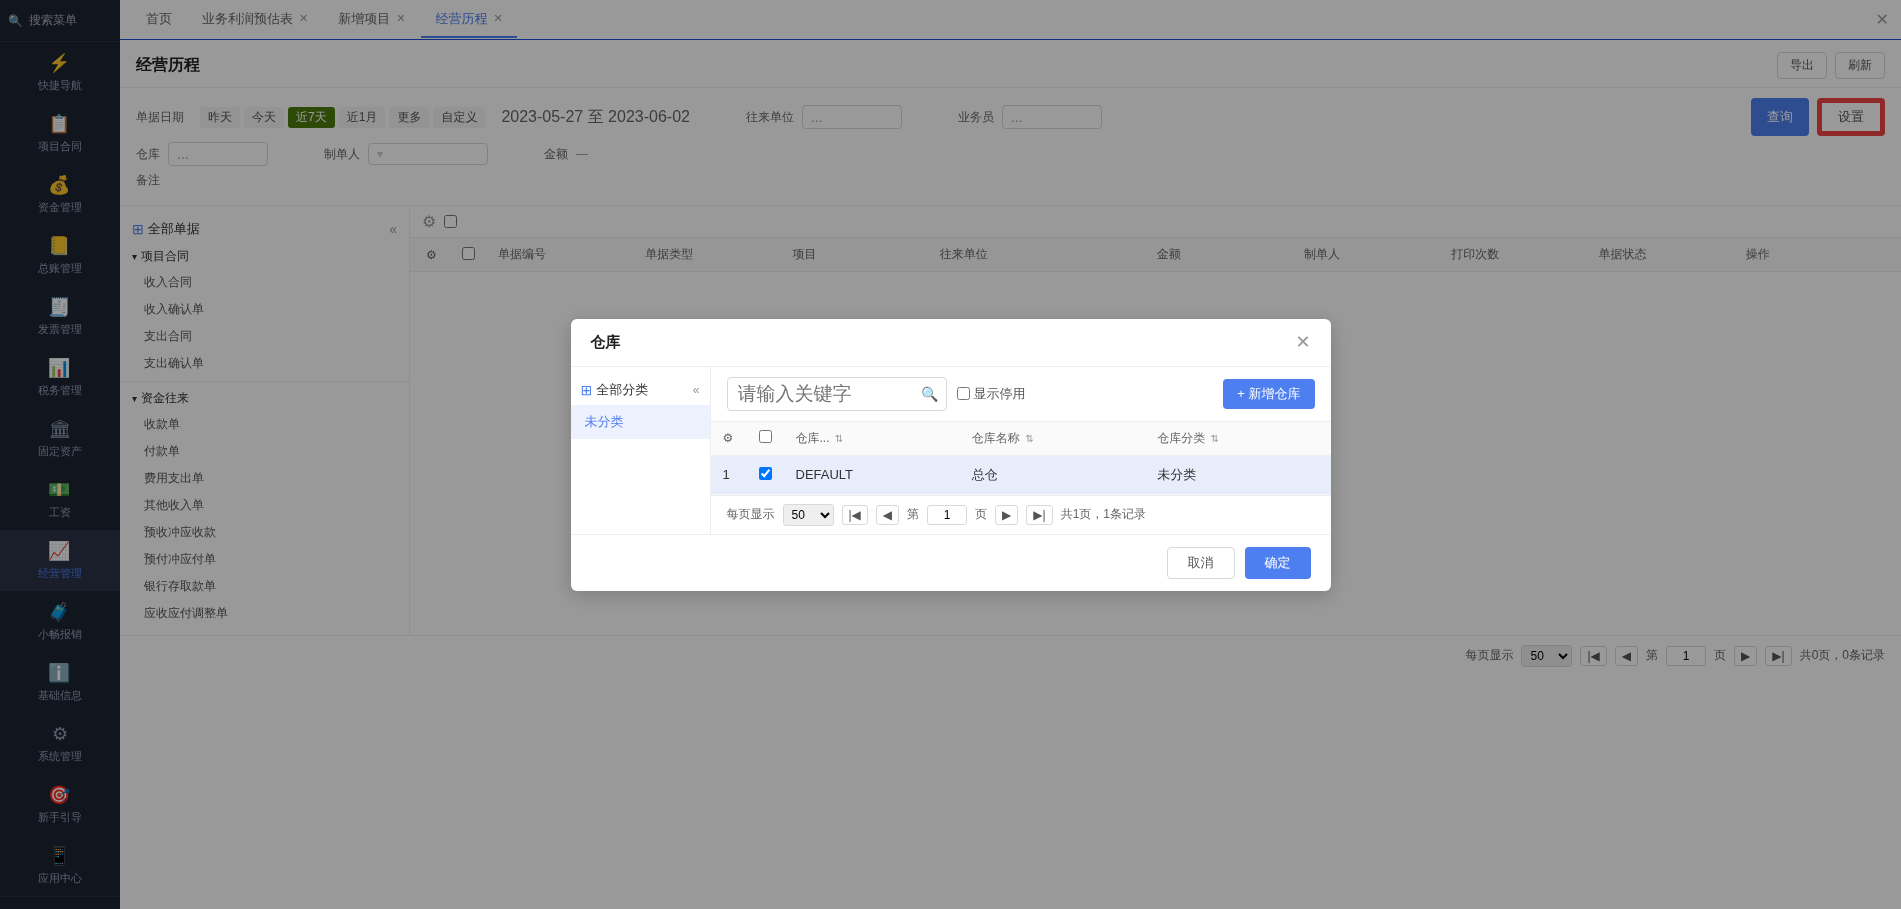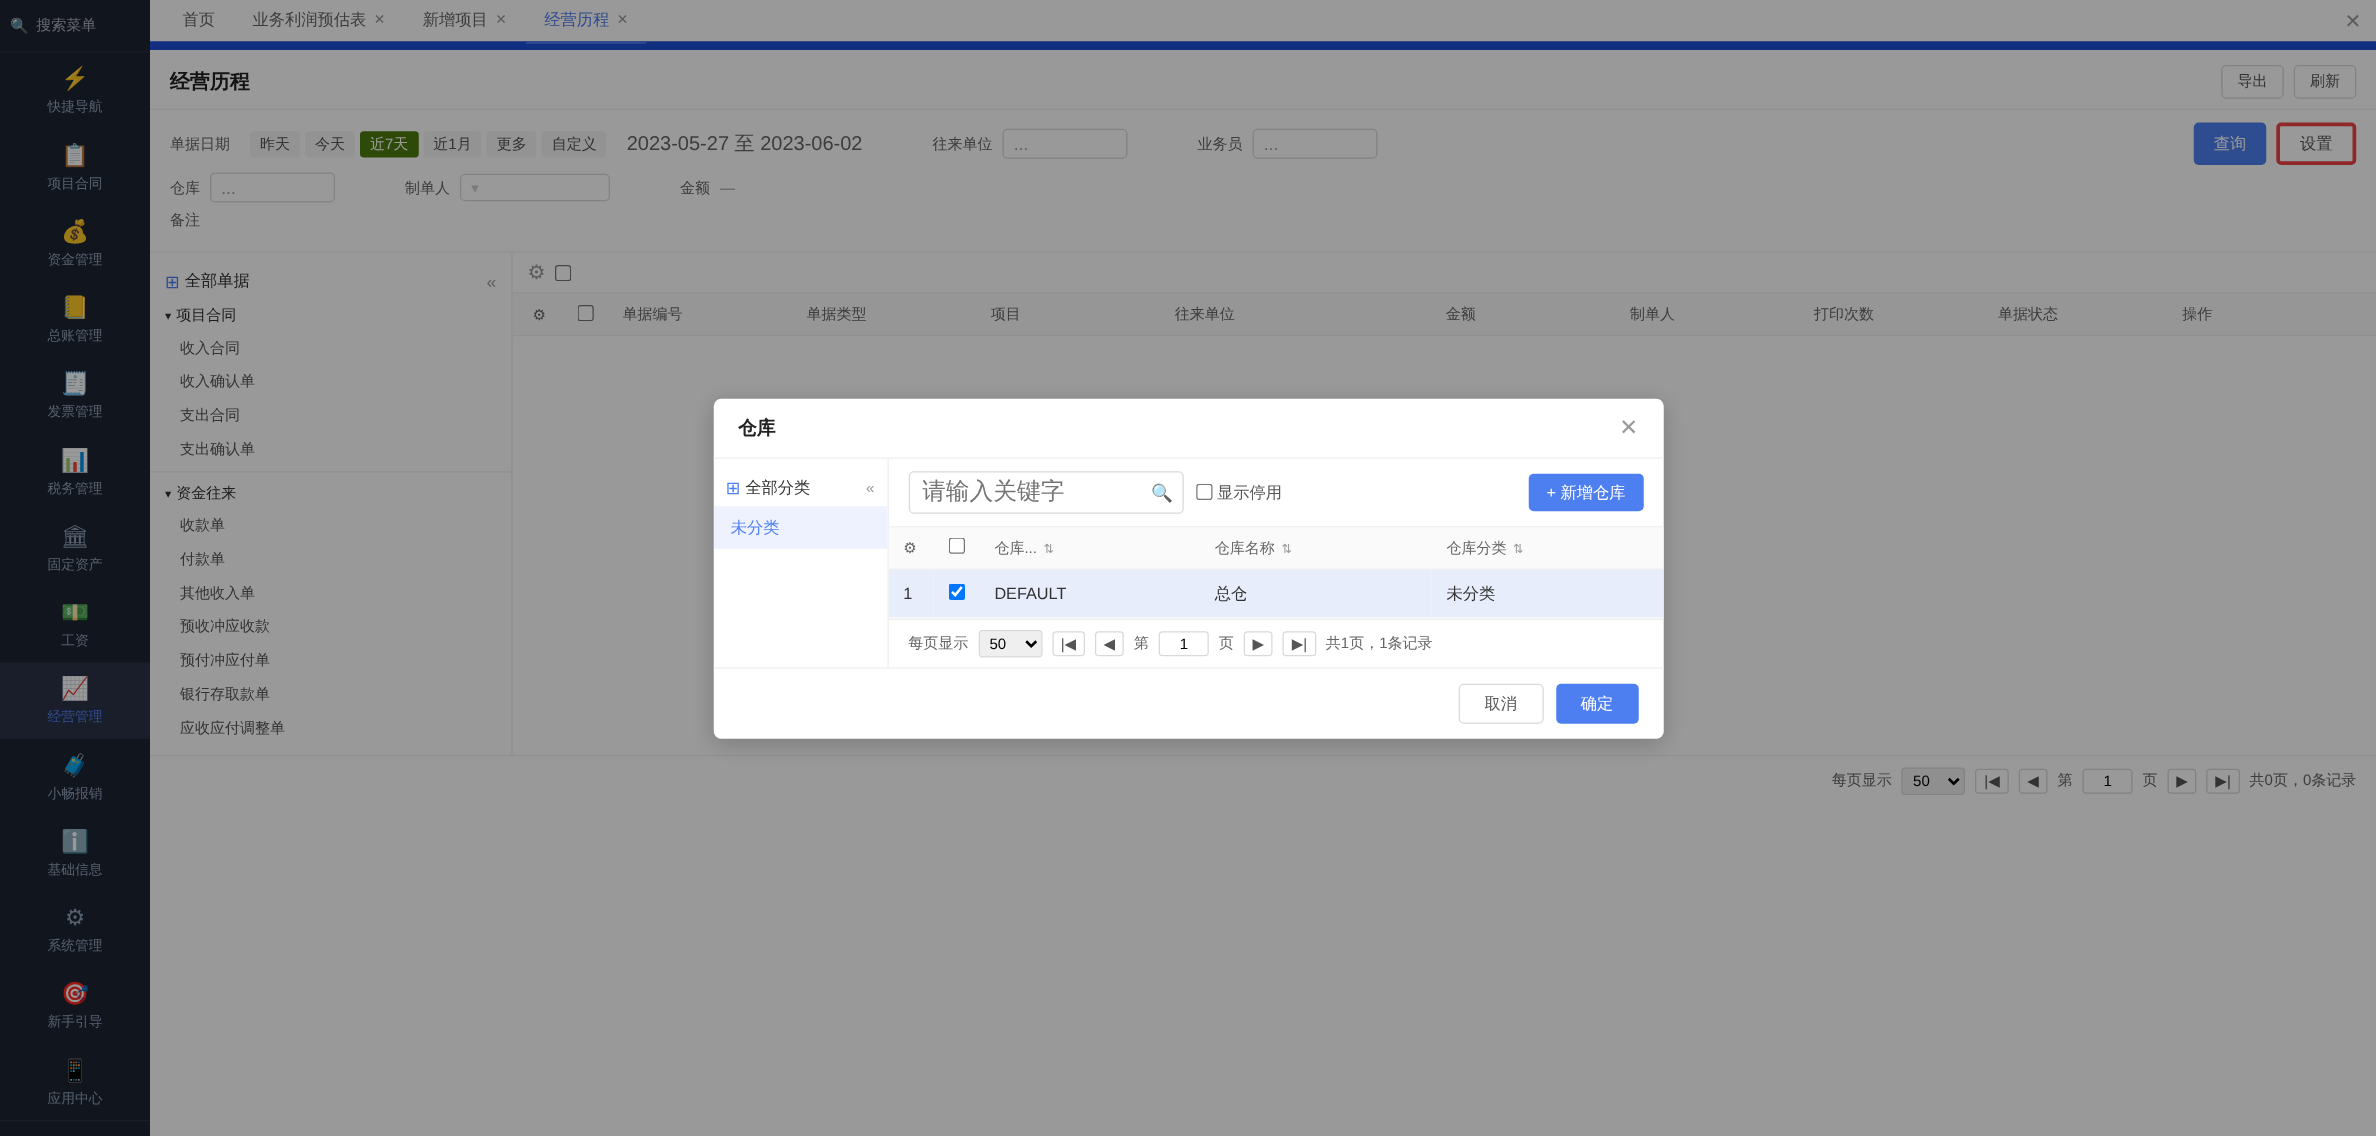--- a/index.html
+++ b/index.html
@@ -14,21 +14,21 @@
     .sidebar-item { width: 100%; display: flex; flex-direction: column; align-items: center; padding: 10px 4px; color: #8fa0b5; font-size: 11px; cursor: pointer; gap: 4px; }
     .sidebar-item.active { background: #2a3347; color: #4e7ff0; }
     .sidebar-item .icon { font-size: 18px; }
     .sidebar-bottom { margin-top: auto; width: 100%; display: flex; flex-direction: column; align-items: center; padding: 8px 0; border-top: 1px solid #2a3347; gap: 4px; }
     .sidebar-bottom-icon { color: #8fa0b5; font-size: 16px; cursor: pointer; padding: 6px; }
 
     
     .main-area { flex: 1; display: flex; flex-direction: column; background: #f0f2f5; overflow: hidden; }
 
     
-    .tab-bar { background: #fff; display: flex; align-items: center; border-bottom: 7px solid #1d4ed8; padding: 0 12px; height: 40px; gap: 2px; }
+    .tab-bar { background: #fff; display: flex; align-items: center; border-bottom: 1px solid #1d4ed8; padding: 0 12px; height: 40px; gap: 2px; }
     .tab { padding: 8px 14px; font-size: 13px; color: #666; cursor: pointer; border-bottom: 2px solid transparent; white-space: nowrap; display: flex; align-items: center; gap: 6px; }
     .tab.active { color: #4e7ff0; border-bottom: 2px solid #4e7ff0; font-weight: 500; }
     .tab .close-x { color: #999; font-size: 11px; }
 
     
     .page-content { flex: 1; background: #fff; margin: 0; overflow: hidden; position: relative; }
     .page-header { padding: 12px 16px 8px; display: flex; align-items: center; justify-content: space-between; border-bottom: 1px solid #eee; }
     .page-title { font-size: 16px; font-weight: 600; color: #222; }
     .page-actions { display: flex; gap: 8px; }
     .btn-export { background: #fff; border: 1px solid #d9d9d9; color: #555; padding: 4px 12px; border-radius: 4px; cursor: pointer; font-size: 12px; }
@@ -38,21 +38,21 @@
     .filter-area { padding: 10px 16px; background: #fff; border-bottom: 1px solid #eee; }
     .filter-row { display: flex; align-items: center; gap: 16px; flex-wrap: wrap; margin-bottom: 6px; }
     .filter-label { font-size: 12px; color: #666; white-space: nowrap; }
     .filter-tag-group { display: flex; gap: 4px; }
     .filter-tag { padding: 2px 8px; border-radius: 3px; font-size: 12px; cursor: pointer; color: #555; background: #f5f5f5; }
     .filter-tag.active { background: #4d7c0f; color: #fff; }
     .filter-date-range { font-size: 16px; color: #666; }
     .filter-select { border: 1px solid #d9d9d9; border-radius: 4px; padding: 3px 8px; font-size: 12px; color: #555; min-width: 100px; display: flex; align-items: center; gap: 4px; cursor: pointer; }
     .filter-dots { color: #999; font-size: 14px; }
     .btn-query { background: #4e7ff0; color: #fff; border: none; padding: 5px 16px; border-radius: 4px; cursor: pointer; font-size: 13px; }
-    .btn-settings { background: #fff; border: 3px solid #ef4444; color: #555; padding: 5px 16px; border-radius: 4px; cursor: pointer; font-size: 13px; }
+    .btn-settings { background: #fff; border: 5px solid #ef4444; color: #555; padding: 5px 16px; border-radius: 4px; cursor: pointer; font-size: 13px; }
 
     
     .content-body { display: flex; flex: 1; overflow: hidden; }
     .left-panel { width: 290px; border-right: 1px solid #eee; padding: 8px 0; background: #fff; position: relative; overflow-y: auto; }
     .left-panel-header { display: flex; align-items: center; justify-content: space-between; padding: 6px 12px; font-size: 13px; font-weight: 500; color: #333; }
     .panel-toggle { color: #999; cursor: pointer; font-size: 14px; }
     .left-panel .section-title { font-size: 12px; color: #333; padding: 4px 12px; font-weight: 500; cursor: pointer; display: flex; align-items: center; gap: 4px; }
     .left-panel .sub-item { padding: 5px 24px; font-size: 12px; color: #555; cursor: pointer; }
     .left-panel .section-title.expandable::before { content: '▾'; font-size: 10px; }
     .divider-small { height: 1px; background: #eee; margin: 4px 0; }
@@ -295,20 +295,23 @@
           </div>
           <div class="divider-small"></div>
           <div class="section-title expandable">
             <span>资金往来</span>
           </div>
           <div class="sub-item">
             <span>收款单</span>
           </div>
           <div class="sub-item">
             <span>付款单</span>
+          </div>
+          <div class="sub-item">
+            <span>费用支出单</span>
           </div>
           <div class="sub-item">
             <span>其他收入单</span>
           </div>
           <div class="sub-item">
             <span>预收冲应收款</span>
           </div>
           <div class="sub-item">
             <span>预付冲应付单</span>
           </div>

